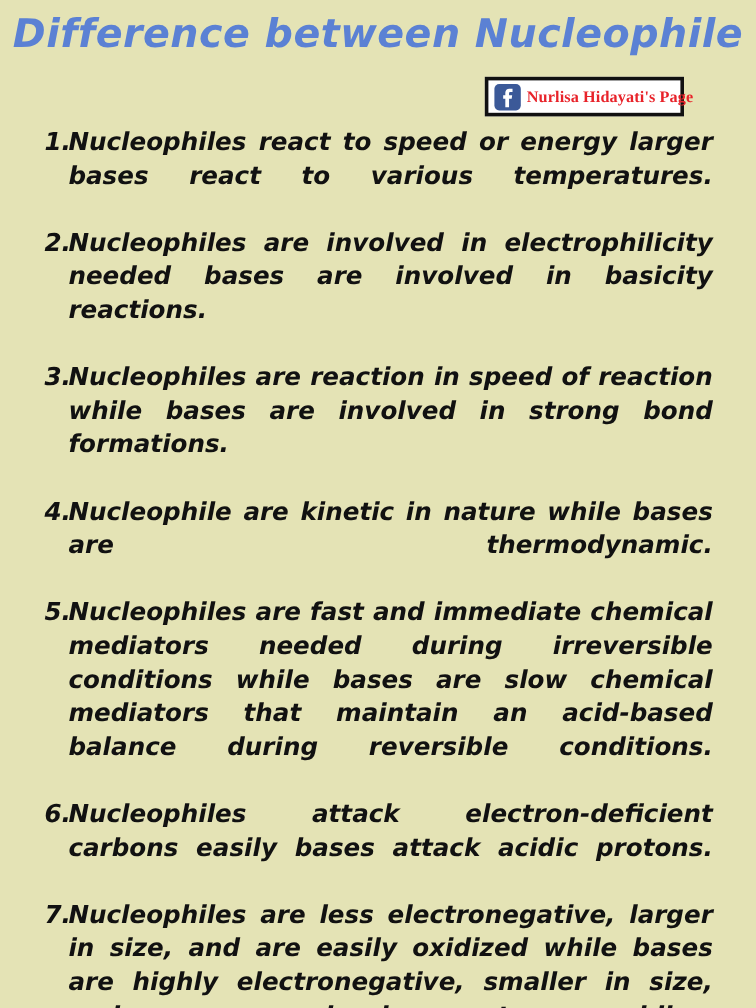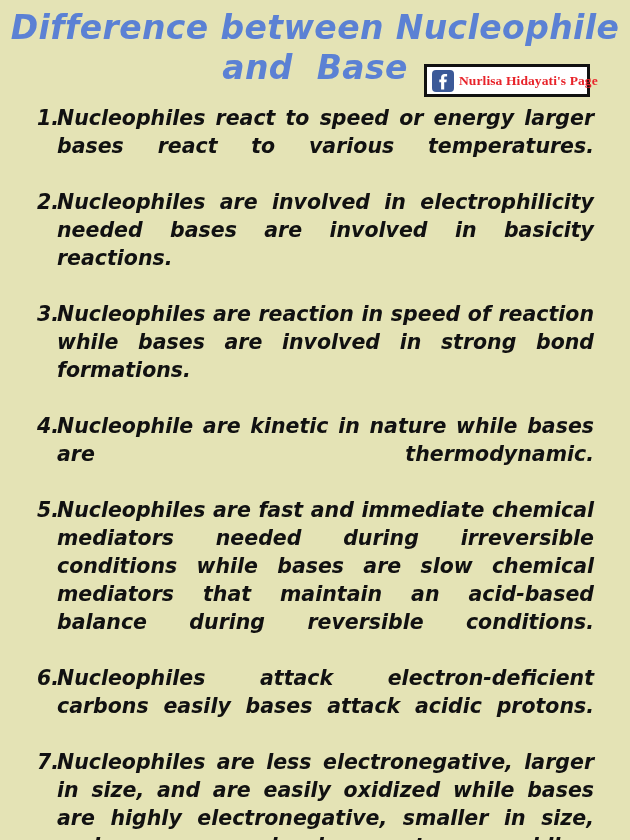--- a/index.html
+++ b/index.html
@@ -38,21 +38,21 @@
     letter-spacing: 0.4px;
   }
   .title-line {
     display: block;
     white-space: pre;
   }
 
   
   .fb-badge {
     position: absolute;
-    left: 424px;
+    left: 404px;
     top: 64px;
     width: 166px;
     height: 33px;
     background: #ffffff;
     border: 3px solid #111111;
     box-sizing: border-box;
     display: flex;
     align-items: center;
     padding-left: 5px;
   }
@@ -130,21 +130,20 @@
     width: 100%;
   }
 </style>
 </head>
 <body>
 
 <div id="page">
 
   <div class="title-block">
     <span class="title-line">Difference between Nucleophile</span>
-    <span class="title-line">and  Base</span>
   </div>
 
   <div class="fb-badge">
     <span class="fb-icon">
       <svg width="22" height="22" viewBox="0 0 22 22" aria-hidden="true">
         <path d="M13.2 6.6h1.9V3.9h-2.6c-2.1 0-3.4 1.3-3.4 3.4v2.1H7.3v2.8h1.8v7.2h3.1v-7.2h2.2l0.4-2.8h-2.6V7.9c0-0.9 0.3-1.3 1-1.3z" fill="#ffffff"></path>
       </svg>
     </span>
     <span class="fb-text">Nurlisa Hidayati's Page</span>
   </div>

